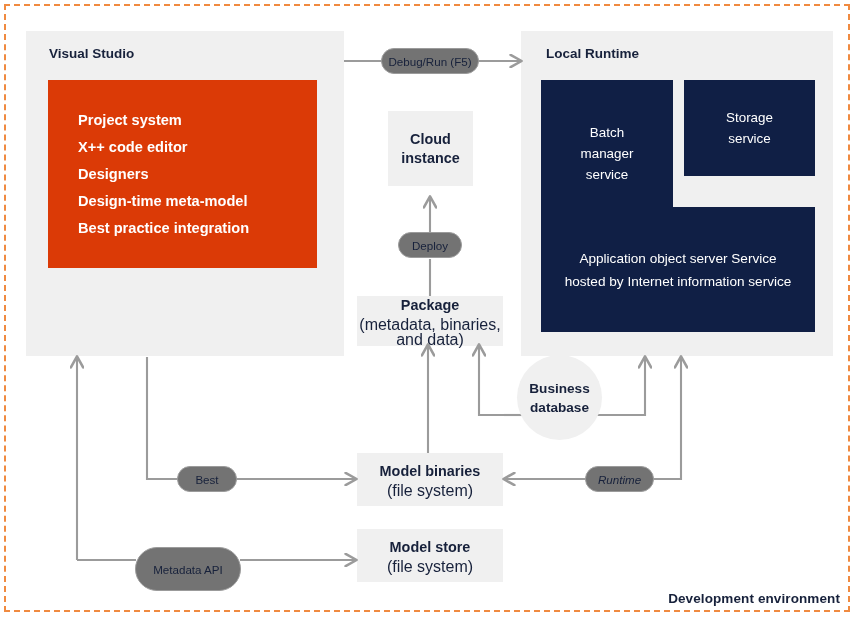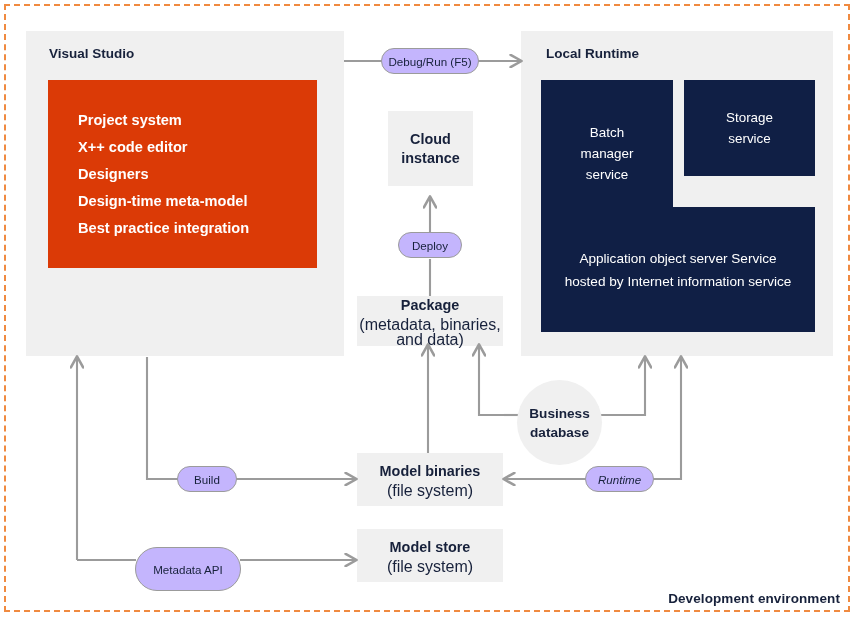--- a/index.html
+++ b/index.html
@@ -120,21 +120,21 @@
   .db-circle .ttl{
     font-size:13.6px;
     font-weight:bold;
     color:#17213B;
     line-height:19px;
   }
 
   
   .pill{
     position:absolute;
-    background:#c4b5fd;
+    background:#737373;
     border:1.3px solid #9B9B9B;
     border-radius:999px;
     display:flex;
     align-items:center;
     justify-content:center;
     color:#17213B;
     font-size:11.6px;
     white-space:nowrap;
     box-sizing:border-box;
     z-index:6;
@@ -240,35 +240,35 @@
   <div class="artifact" style="left:357px; top:453px; width:146px; height:53px;">
     <div class="ttl">Model binaries</div>
     <div class="sub">(file system)</div>
   </div>
 
   <div class="artifact" style="left:357px; top:529px; width:146px; height:53px;">
     <div class="ttl">Model store</div>
     <div class="sub">(file system)</div>
   </div>
 
-  <div class="db-circle" style="left:517px; top:380px; width:85px; height:85px; z-index:4;">
+  <div class="db-circle" style="left:517px; top:355px; width:85px; height:85px; z-index:4;">
     <div class="ttl" style="white-space:pre-line;">Business
 database</div>
   </div>
 
   <div class="pill" style="left:381px; top:48px; width:98px; height:26px;">
     <span>Debug/Run (F5)</span>
   </div>
 
   <div class="pill" style="left:398px; top:232px; width:64px; height:26px;">
     <span>Deploy</span>
   </div>
 
   <div class="pill" style="left:177px; top:466px; width:60px; height:26px;">
-    <span>Build</span>
+    <span>Best</span>
   </div>
 
   <div class="pill" style="left:135px; top:547px; width:106px; height:44px;">
     <span>Metadata API</span>
   </div>
 
   <div class="pill" style="left:585px; top:466px; width:69px; height:26px;font-style:italic;">
     <span>Runtime</span>
   </div>
 

